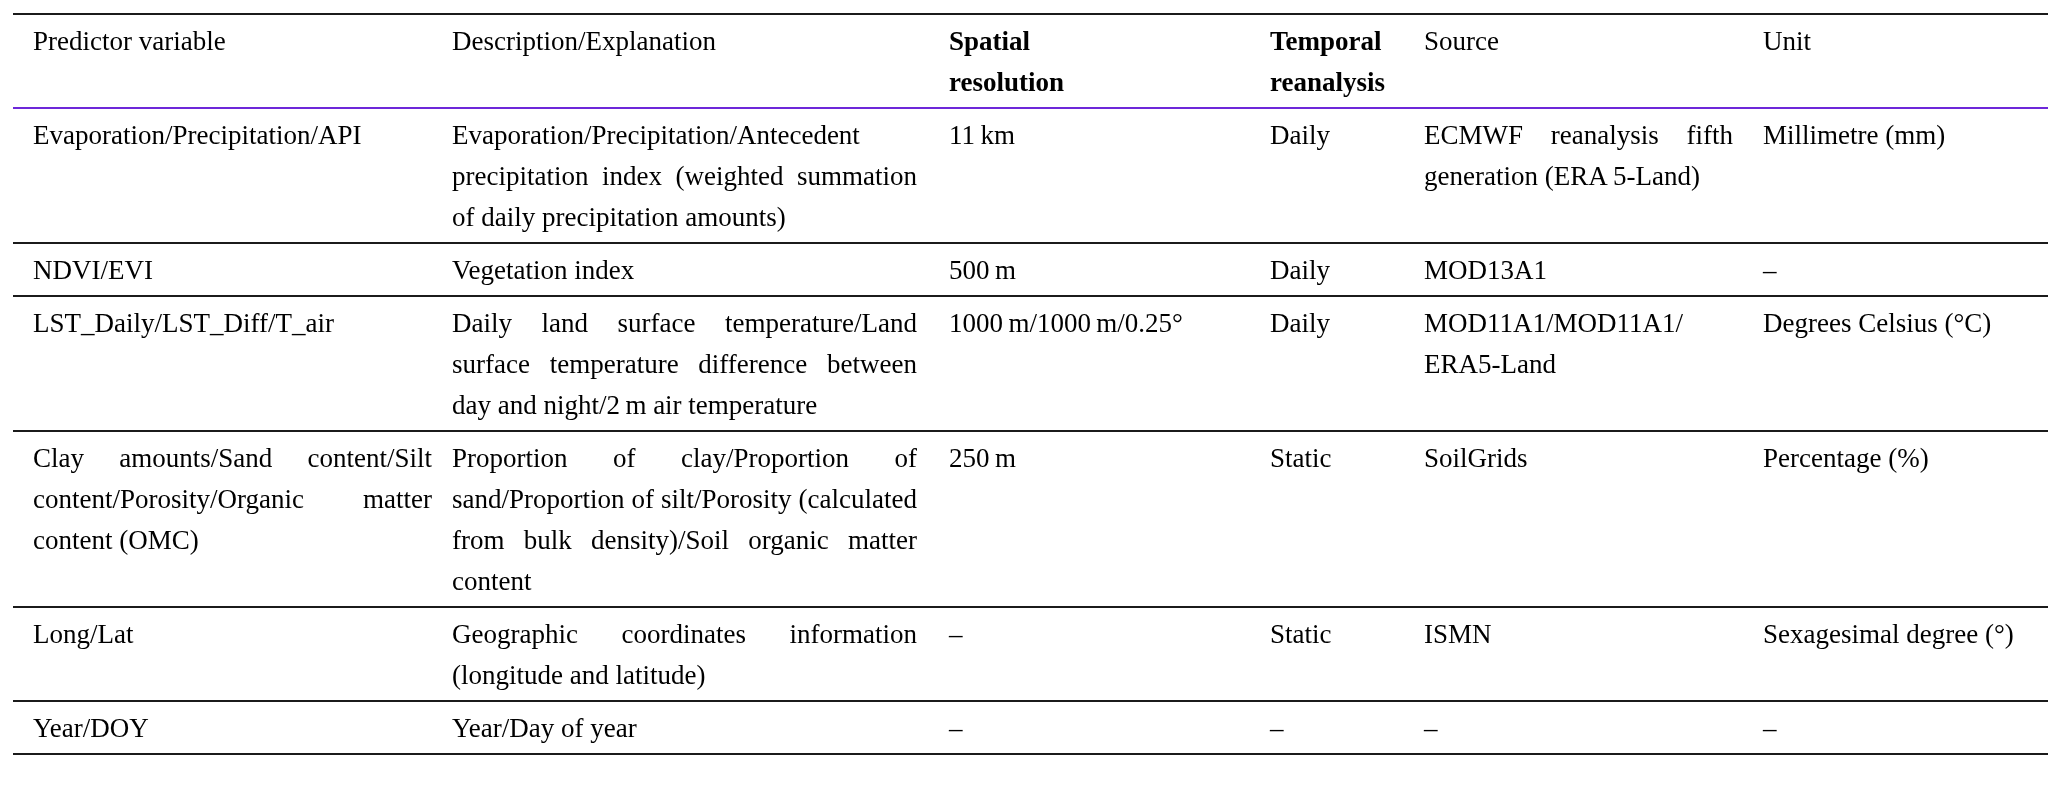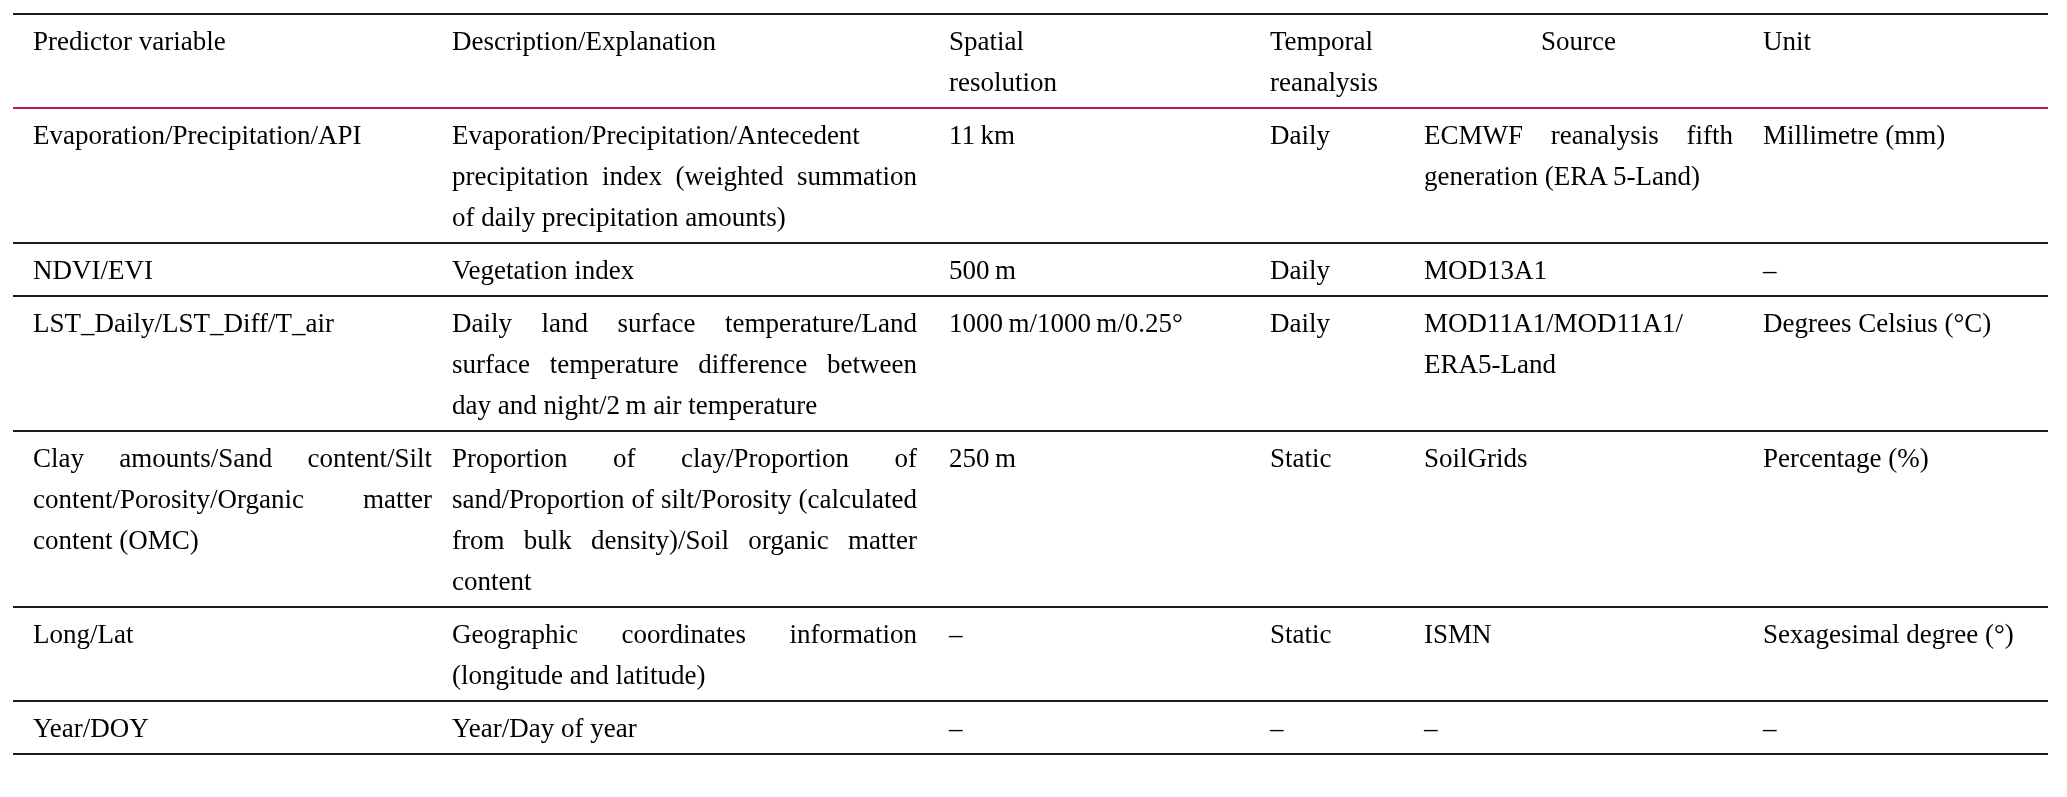--- a/index.html
+++ b/index.html
@@ -20,43 +20,43 @@
     font-size: 27px;
     line-height: 41px;
   }
   table.vars {
     border-collapse: collapse;
     table-layout: fixed;
     width: 2035px;
   }
   table.vars thead tr {
     border-top: 2px solid #1b1b1b;
-    border-bottom: 2px solid #be185d;
+    border-bottom: 2px solid #6d28d9;
   }
   table.vars tbody tr {
     border-bottom: 2px solid #1b1b1b;
   }
   th, td {
     vertical-align: top;
     text-align: left;
     font-weight: normal;
     padding: 6px 0 4px 0;
   }
   th:first-child, td:first-child { padding-left: 20px; }
   
   .c1 { padding-right: 20px; }
   .c2 { padding-right: 32px; }
   .c3 { padding-right: 20px; }
   .c4 { padding-right: 12px; }
-  .c5 { padding-right: 30px; text-align: center; }
+  .c5 { padding-right: 30px; }
   .c6 { padding-right: 8px;  }
   
   td.c1, td.c2, td.c5 { text-align: justify; }
   
-  .hdr-narrow { width: 140px; }
+  .hdr-narrow { width: 140px; font-weight: bold; }
 </style>
 </head>
 <body>
 
 <div class="page">
   <table class="vars">
     <colgroup>
       <col style="width:439px">
       <col style="width:497px">
       <col style="width:321px">

